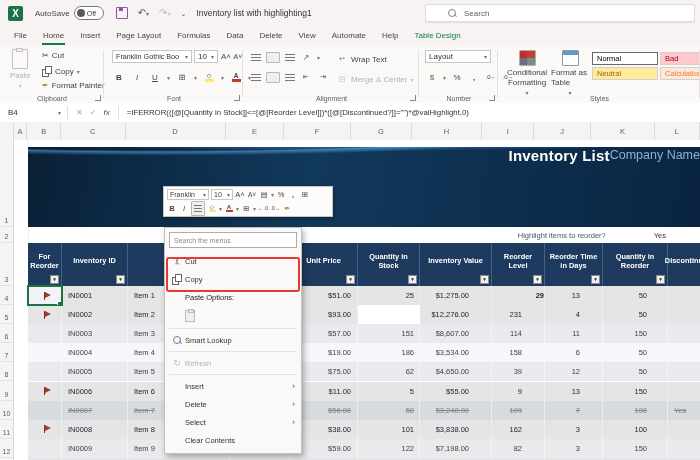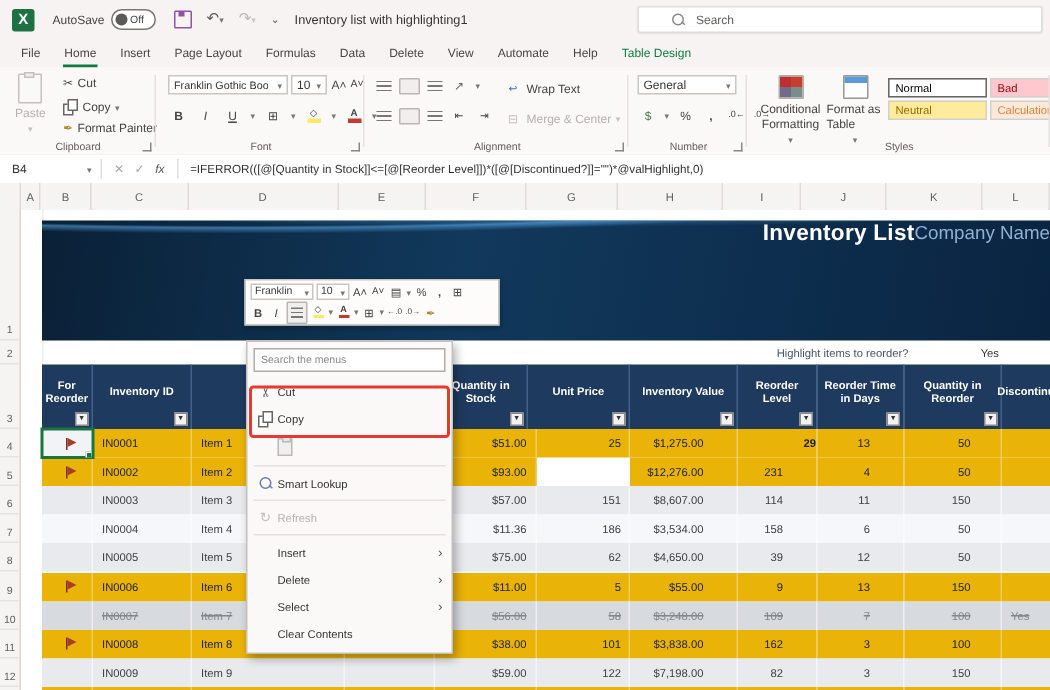--- a/index.html
+++ b/index.html
@@ -81,21 +81,21 @@
   #reorder-prompt{color:#44546a;font-size:7.5px;}
   #reorder-answer{color:#333;font-size:7.5px;margin-left:48px;margin-right:34px;}
 
   #thead{position:absolute;left:28px;top:103px;height:43px;display:flex;}
   .hcell{background:#1f3a5f;color:#fff;font-weight:bold;font-size:7.4px;display:flex;align-items:center;justify-content:center;text-align:center;position:relative;border-right:1px solid #41618c;box-sizing:border-box;line-height:1.2;padding:2px 3px 8px 3px;}
   .filter-btn{position:absolute;right:2px;bottom:2px;width:9px;height:9px;background:#f2f2f2;border:1px solid #8a8a8a;box-sizing:border-box;display:flex;align-items:center;justify-content:center;font-size:5px;color:#333;line-height:1;}
 
   .trow{position:absolute;left:28px;height:19.1px;display:flex;}
   .dcell{display:flex;align-items:center;box-sizing:border-box;border-right:1px solid rgba(255,255,255,.55);font-size:7.5px;color:#3f3f3f;overflow:hidden;white-space:nowrap;}
   .band0{background:#e8eaee;} .band1{background:#f6f7f9;}
-  .hl .dcell{background:#eab308;border-right:1px solid rgba(255,255,255,.35);color:#20252e;}
+  .hl .dcell{background:#e5e5e5;border-right:1px solid rgba(255,255,255,.35);color:#20252e;}
   .disc .dcell{background:#d7dade;color:#82868d;text-decoration:line-through;}
   .flag-glyph{width:1px;height:8px;background:#7a2f23;position:relative;margin:0 auto;}
   .flag-glyph::before{content:"";position:absolute;left:1px;top:0;border-top:3px solid transparent;border-bottom:3px solid transparent;border-left:6px solid #a83c2b;}
   .active-cell{outline:2px solid #1a7340;outline-offset:-1px;background:#f1f3f6 !important;position:relative;z-index:3;}
   .active-cell .fill-handle{position:absolute;right:-1px;bottom:-1px;width:3px;height:3px;background:#1a7340;border:1px solid #fff;}
 
   
   #mini-toolbar{position:absolute;left:163px;top:186px;width:170px;height:31px;background:#fdfcfb;border:1px solid #c8c6c4;box-shadow:1px 2px 4px rgba(0,0,0,.25);z-index:8;display:flex;flex-direction:column;justify-content:space-evenly;padding:1px 3px;box-sizing:border-box;}
   .mt-row{display:flex;align-items:center;gap:2px;height:13px;}
   .mt-combo{height:11px;border:1px solid #c8c6c4;background:#fff;display:flex;align-items:center;justify-content:space-between;padding:0 2px;box-sizing:border-box;font-size:7px;}
@@ -242,21 +242,21 @@
           <span class="fbtn" style="color:#c3c0be;">⊟</span>
           <span style="white-space:nowrap;">Merge &amp; Center</span>
           <span class="caret" style="color:#c3c0be;">▾</span>
         </div>
       <div class="glabel">Alignment</div>
       <div class="launcher"></div>
     </div>
 
     <div class="rgroup" style="left:420px;width:78px;">
       <div class="combo" style="position:absolute;left:5px;top:5px;width:66px;">
-          <span>General</span>
+          <span>Layout</span>
           <span class="caret">▾</span>
         </div>
       <div class="sm-row" style="left:6px;top:26px;gap:5px;">
         <span class="fbtn" style="color:#4a7a42;">$</span>
           <span class="caret">▾</span>
         <span class="fbtn">%</span>
         <span class="fbtn" style="font-weight:bold;">,</span>
         <span class="fbtn" style="font-size:6px;">.0←</span>
         <span class="fbtn" style="font-size:6px;">.0→</span>
       </div>
@@ -349,26 +349,26 @@
           <div class="filter-btn">▾</div>
         </div>
         <div class="hcell" style="width: 102px;">
           <span></span>
           <div class="filter-btn">▾</div>
         </div>
         <div class="hcell" style="width: 60px;">
           <span></span>
           <div class="filter-btn">▾</div>
         </div>
+        <div class="hcell" style="width: 68px;">
+          <span>Unit Price</span>
+          <div class="filter-btn">▾</div>
+        </div>
         <div class="hcell" style="width: 62px;">
           <span>Quantity in Stock</span>
-          <div class="filter-btn">▾</div>
-        </div>
-        <div class="hcell" style="width: 68px;">
-          <span>Unit Price</span>
           <div class="filter-btn">▾</div>
         </div>
         <div class="hcell" style="width: 72px;">
           <span>Inventory Value</span>
           <div class="filter-btn">▾</div>
         </div>
         <div class="hcell" style="width: 53px;">
           <span>Reorder Level</span>
           <div class="filter-btn">▾</div>
         </div>
@@ -427,21 +427,21 @@
           <div class="dcell band0" style="width: 53px; justify-content: flex-end; padding-right: 22px;">114</div>
           <div class="dcell band0" style="width: 58px; justify-content: flex-end; padding-right: 22px;">11</div>
           <div class="dcell band0" style="width: 65px; justify-content: flex-end; padding-right: 20px;">150</div>
           <div class="dcell band0" style="width: 46px; justify-content: flex-start; padding-left: 6px;"></div>
         </div>
         <div class="trow" style="top: 203.3px;">
           <div class="dcell band1" style="width: 34px; justify-content: center;"></div>
           <div class="dcell band1" style="width: 66px; justify-content: flex-start; padding-left: 6px;">IN0004</div>
           <div class="dcell band1" style="width: 102px; justify-content: flex-start; padding-left: 6px;">Item 4</div>
           <div class="dcell band1" style="width: 60px; justify-content: flex-start; padding-left: 6px;"></div>
-          <div class="dcell band1" style="width: 68px; justify-content: flex-end; padding-right: 6px;">$11.36</div>
+          <div class="dcell band1" style="width: 68px; justify-content: flex-end; padding-right: 6px;">$19.00</div>
           <div class="dcell band1" style="width: 62px; justify-content: flex-end; padding-right: 5px;">186</div>
           <div class="dcell band1" style="width: 72px; justify-content: flex-end; padding-right: 22px;">$3,534.00</div>
           <div class="dcell band1" style="width: 53px; justify-content: flex-end; padding-right: 22px;">158</div>
           <div class="dcell band1" style="width: 58px; justify-content: flex-end; padding-right: 22px;">6</div>
           <div class="dcell band1" style="width: 65px; justify-content: flex-end; padding-right: 20px;">50</div>
           <div class="dcell band1" style="width: 46px; justify-content: flex-start; padding-left: 6px;"></div>
         </div>
         <div class="trow" style="top: 222.4px;">
           <div class="dcell band0" style="width: 34px; justify-content: center;"></div>
           <div class="dcell band0" style="width: 66px; justify-content: flex-start; padding-left: 6px;">IN0005</div>
@@ -577,20 +577,24 @@
             <span class="ic-cut">✂</span>
           </span>
           <span>Cut</span>
         </div>
         <div class="mi">
           <span class="mi-ic">
             <span class="ic-copy"></span>
           </span>
           <span>Copy</span>
         </div>
+        <div class="mi header-item">
+          <span class="mi-ic"></span>
+          <span>Paste Options:</span>
+        </div>
         <div class="paste-row">
           <span class="ic-paste"></span>
         </div>
         <div class="mi-sep"></div>
         <div class="mi">
           <span class="mi-ic">
             <span class="ic-lookup"></span>
           </span>
           <span>Smart Lookup</span>
         </div>

